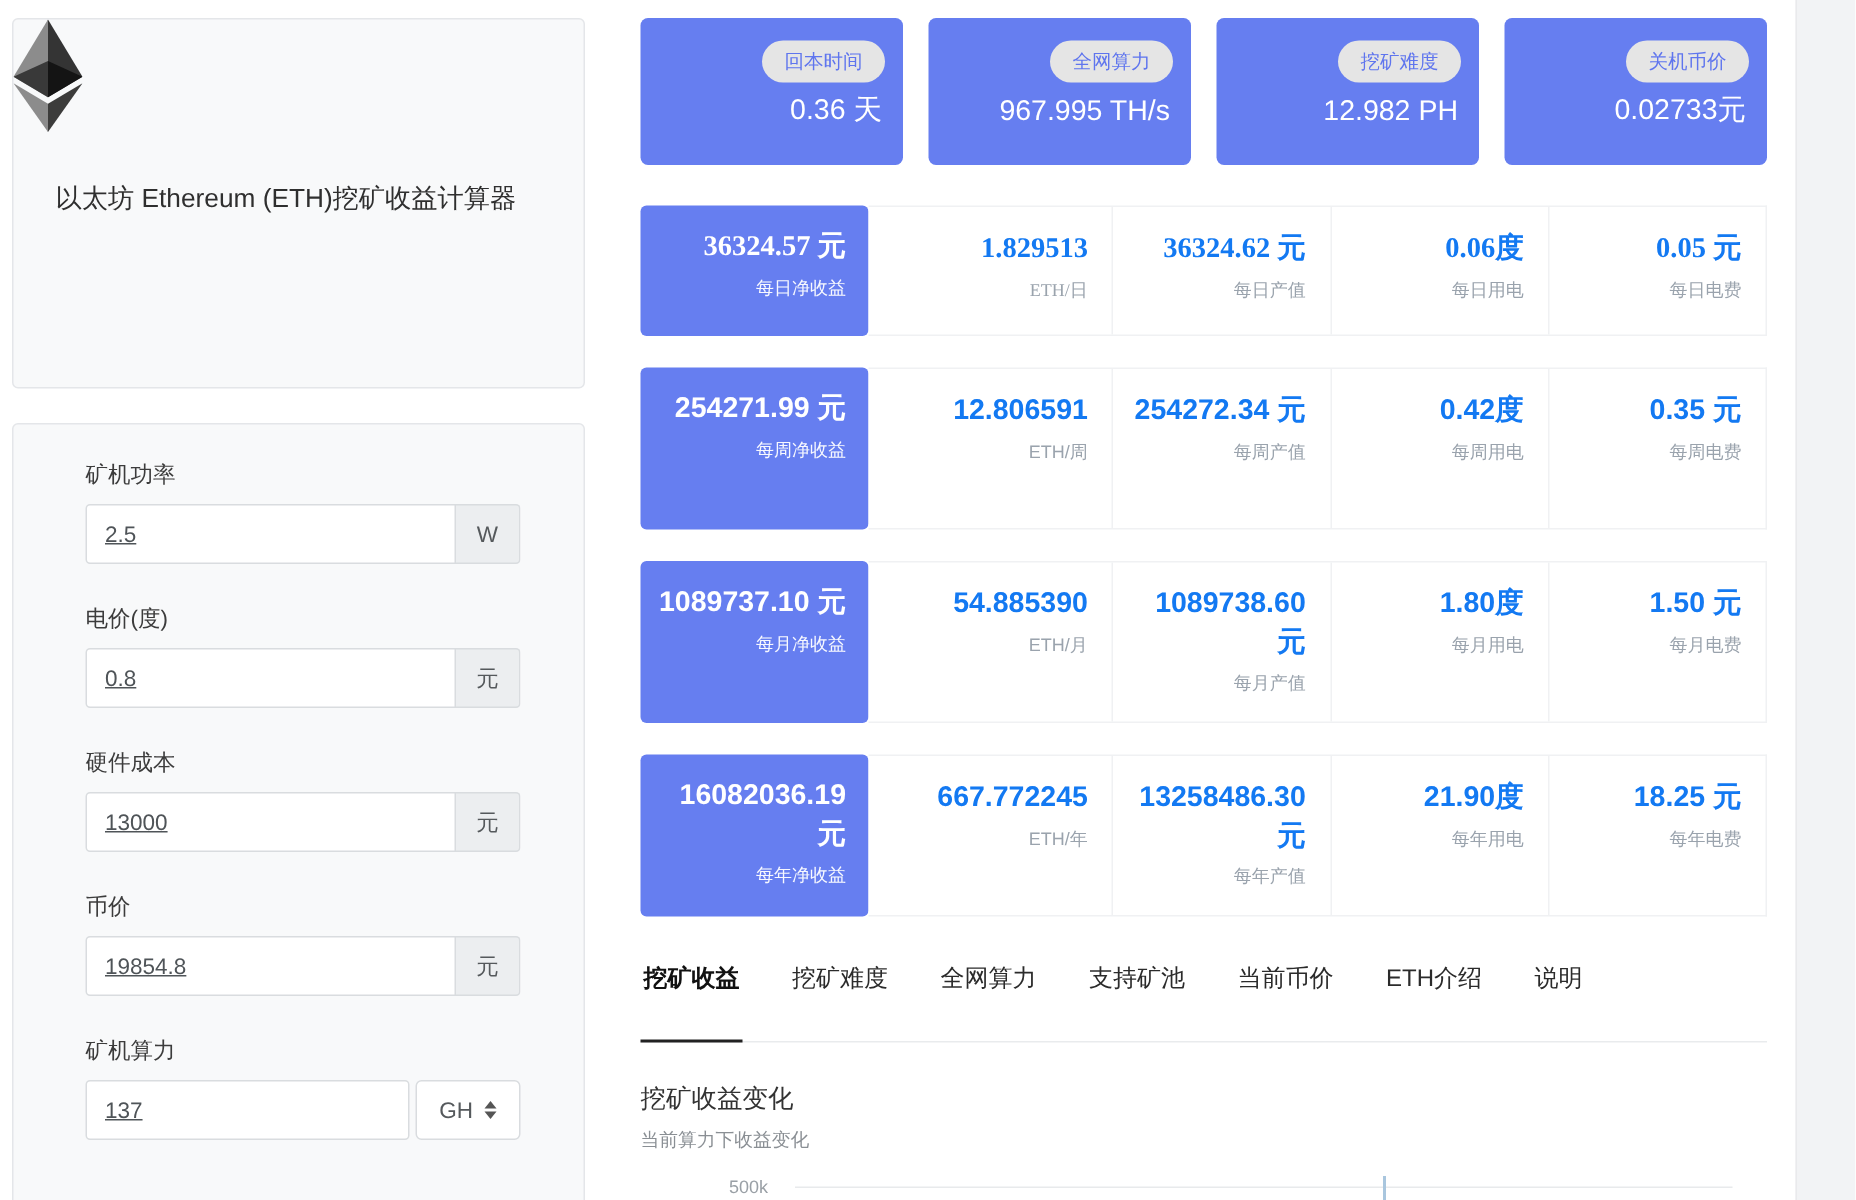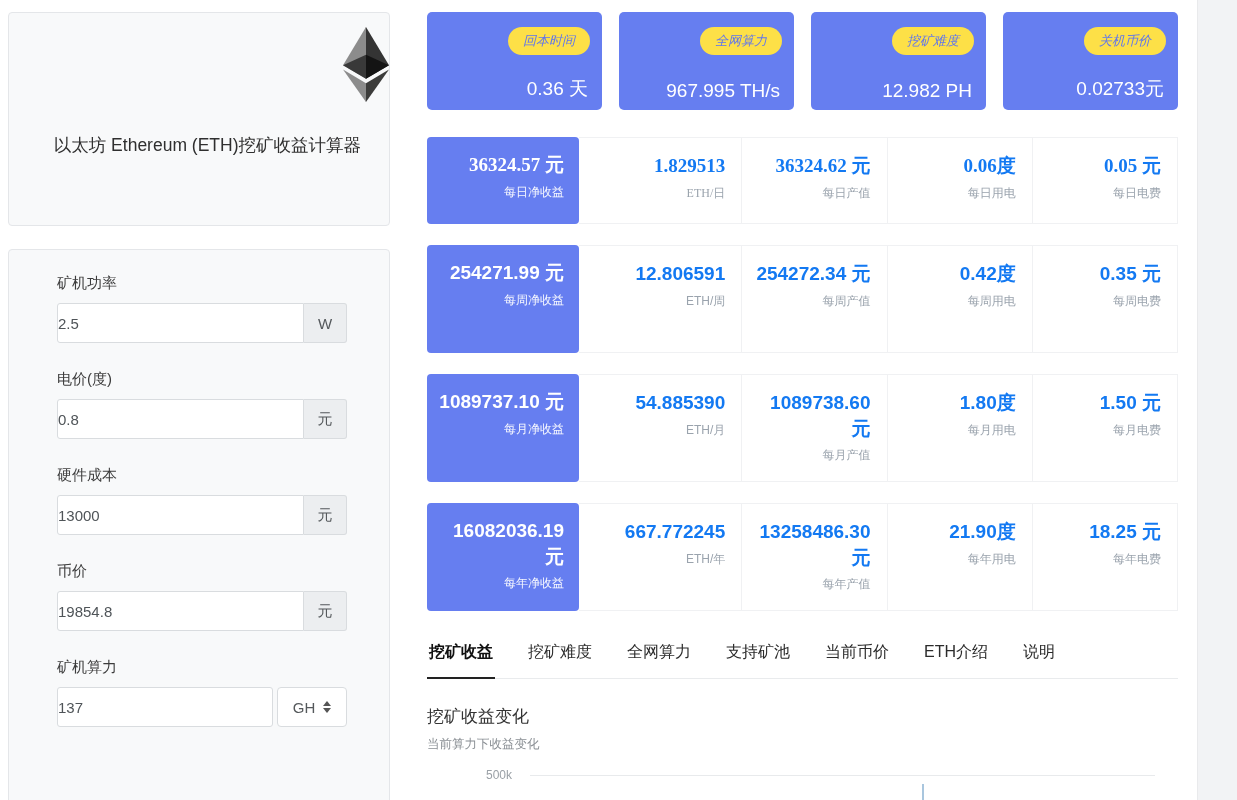--- a/index.html
+++ b/index.html
@@ -7,53 +7,53 @@
     font-family:"Liberation Sans","DejaVu Sans",sans-serif; }
   .page { position:relative; width:1237px; height:800px; background:#fff; }
 
   
   .right-strip { position:absolute; left:1197px; top:0; width:40px; height:800px;
     background:#f2f3f5; border-left:1px solid #e9eaec; }
 
   
   .sidebar { position:absolute; left:8px; top:12px; width:382px; }
   .panel { background:#f8f9fa; border:1px solid #e4e6e9; border-radius:4px; }
-  .logo-panel { height:214px; text-align:right; padding-top:14px; }
+  .logo-panel { height:247px; text-align:left; }
   .logo-panel svg { display:inline-block; }
   .app-title { margin-top:26px; padding:0 28px; font-size:17.5px; font-weight:400;
     color:#2f2f2f; line-height:1.5; }
   .form-panel { margin-top:23px; height:720px; padding:24px 42px 30px 48px; }
   .form-group { margin-bottom:27px; }
   .form-label { display:block; font-size:15px; color:#3c3c3c; margin-bottom:10px; }
   .input-group { display:flex; width:100%; }
   .input-group input { flex:1; min-width:0; height:40px; border:1px solid #d9dcdf;
-    border-radius:3px 0 0 3px; padding:0 0; font-size:15px; color:#4f5458;
-    background:#fff; outline:none; font-family:inherit; }
+    border-radius:3px 0 0 3px; padding:0 12px; font-size:15px; color:#4f5458;
+    background:#fff; outline:none; font-family:inherit;text-decoration:underline; }
   .addon { width:43px; height:40px; background:#eceef0; border:1px solid #d9dcdf;
     border-left:none; border-radius:0 3px 3px 0; display:flex; align-items:center;
     justify-content:center; font-size:15px; color:#55595c; }
   .hash-group input { border-radius:3px; margin-right:4px; }
   .unit-select { width:70px; height:40px; background:#fff; border:1px solid #d9dcdf;
     border-radius:4px; display:flex; align-items:center; justify-content:center;
     gap:8px; font-size:15px; color:#55595c; cursor:pointer; }
   .caret { display:inline-flex; flex-direction:column; gap:2px; }
   .caret .up { width:0; height:0; border-left:4px solid transparent;
     border-right:4px solid transparent; border-bottom:5px solid #555; }
   .caret .dn { width:0; height:0; border-left:4px solid transparent;
     border-right:4px solid transparent; border-top:5px solid #555; }
 
   
   .content { position:absolute; left:427px; top:12px; width:751px; }
 
   .cards-row { display:flex; gap:17px; }
   .summary-card { position:relative; flex:1; height:98px; background:#667ef0;
     border-radius:5px; }
-  .card-badge { position:absolute; top:15px; right:12px; background:#fde047;
-    color:#5f75ee; font-size:13px; padding:5px 15px; border-radius:15px;font-style:italic; }
-  .card-value { position:absolute; bottom:8px; right:14px; color:#fff;
+  .card-badge { position:absolute; top:15px; right:12px; background:#e5e5e5;
+    color:#5f75ee; font-size:13px; padding:5px 15px; border-radius:15px; }
+  .card-value { position:absolute; bottom:24px; right:14px; color:#fff;
     font-size:19px; }
 
   .stat-rows { margin-top:27px; }
   .stat-row { display:flex; margin-bottom:21px; height:108px; }
   .stat-row.first { height:87px;font-family:Liberation Serif, serif; }
   .primary-cell { width:152px; background:#667ef0; border-radius:4px;
     padding:15px 15px 0 12px; display:flex; flex-direction:column;
     align-items:flex-end; }
   .primary-value { color:#fff; font-size:19px; font-weight:bold; text-align:right;
     line-height:1.35; }
@@ -62,21 +62,21 @@
     border-left:none; }
   .stat-col { flex:1; padding:15px 16px 0 10px; display:flex; flex-direction:column;
     align-items:flex-end; border-left:1px solid #f0f1f3; }
   .stat-col:first-child { border-left:none;padding-left:28px; }
   .stat-value { color:#1379f2; font-size:19px; font-weight:bold; text-align:right;
     line-height:1.35; }
   .stat-label { color:#9aa3ad; font-size:12px; margin-top:6px; }
 
   
   .tabs { margin-top:31px; display:flex; gap:31px; border-bottom:1px solid #e9ebed; }
-  .tab { font-size:16px; color:#2b2b2b; padding:0 2px 14px 2px; cursor:pointer;
+  .tab { font-size:16px; color:#2b2b2b; padding:0 2px 30px 2px; cursor:pointer;
     border-bottom:2px solid transparent; margin-bottom:-1px; white-space:nowrap; }
   .tab.active { font-weight:bold; color:#111; border-bottom:2px solid #222; }
 
   
   .chart-head { margin-top:26px; text-align:left; }
   .chart-title { font-size:17px; color:#333; }
   .chart-subtitle { font-size:12.5px; color:#8a8f94; margin-top:8px; }
   .axis-row { margin-top:15px; display:flex; align-items:center; }
   .axis-tick { width:85px; text-align:right; font-size:12px; color:#9aa0a6; }
   .grid-line { flex:1; height:1px; background:#e8eaec; margin:0 23px 0 18px; }

